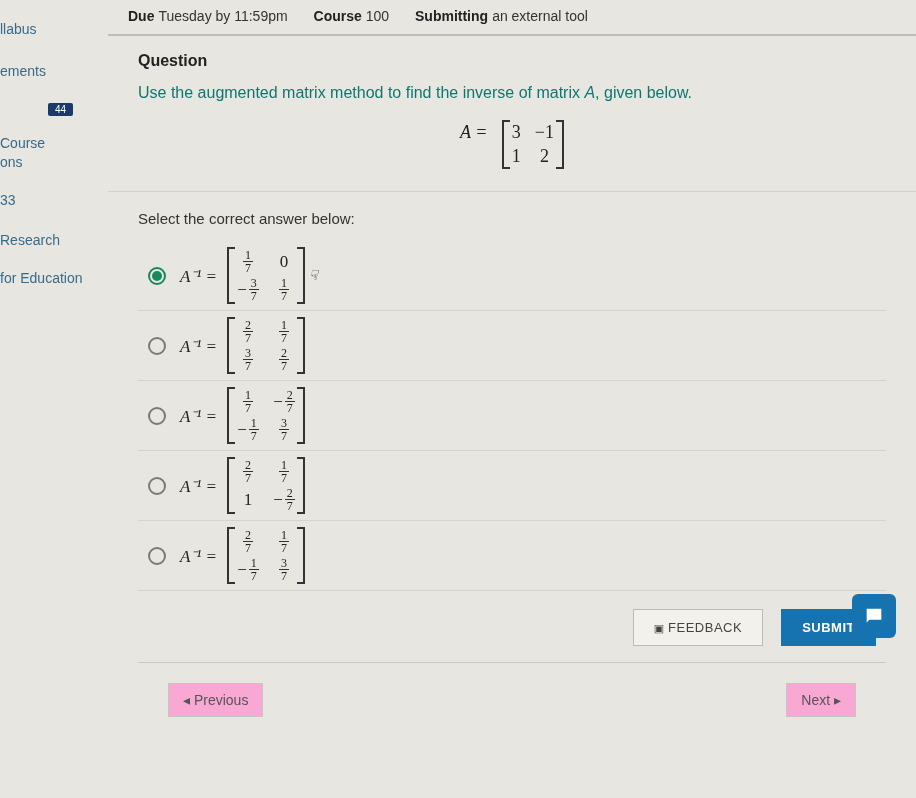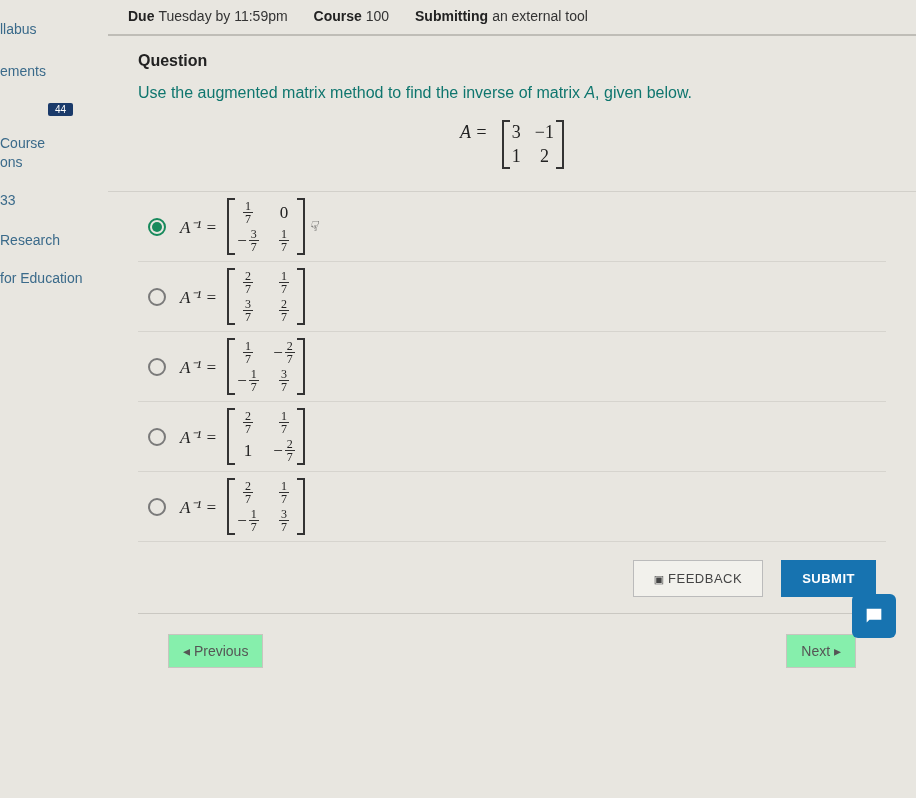--- a/index.html
+++ b/index.html
@@ -34,21 +34,21 @@
     .bbar::after{content:"";position:absolute;top:0;right:0;width:6px;height:2px;background:#333;}
     .bbar .bb1{position:absolute;bottom:0;left:0;width:6px;height:2px;background:#333;}
     .bbar .bb2{position:absolute;bottom:0;right:0;width:6px;height:2px;background:#333;}
     .mgrid{display:grid;grid-template-columns:auto auto;column-gap:14px;row-gap:3px;text-align:center;font-style:normal;}
     .action-row { display:flex; justify-content:flex-end; gap:18px; padding: 18px 10px 8px; align-items:center;}
     .btn { padding: 10px 20px; font-size: 13px; letter-spacing: .5px; border:1px solid #bbb; background:#f2f1ec; color:#444; cursor:pointer; }
     .btn.submit { background:#1773b0; color:#fff; border-color:#1773b0; font-weight:600; }
     .btn.fb::before { content:"▣ "; font-size:11px;}
     .chat-fab { position:absolute; right:20px; bottom:160px; width:44px; height:44px; background:#1773b0; border-radius:6px; display:flex; align-items:center; justify-content:center; color:#fff; font-size:20px; cursor:pointer;}
     .bottom-nav { border-top: 1px solid #cac8c2; margin-top: 8px; padding: 20px 30px; display:flex; justify-content:space-between; }
-    .nav-btn { padding: 8px 14px; background:#86efac; border:1px solid #c7c5bf; color:#555; font-size:14px; cursor:pointer; }
+    .nav-btn { padding: 8px 14px; background:#f9a8d4; border:1px solid #c7c5bf; color:#555; font-size:14px; cursor:pointer; }
     .cursor-icon { margin-left:4px; font-size:14px;}
   </style>
 </head>
 <body>
 
 <div class="sidebar">
   <a class="sidebar-item">llabus</a>
   <a class="sidebar-item" style="margin-top:24px">ements</a>
   <span class="badge">44</span>
   <a class="sidebar-item" style="white-space:pre-line">Course
@@ -77,20 +77,21 @@
         <span class="mgrid">
           <span>3</span>
           <span>−1</span>
           <span>1</span>
           <span>2</span>
         </span>
       </span>
     </div>
 
     <div class="divider"></div>
+    <div class="select-text">Select the correct answer below:</div>
 
     <div class="answers">
         <div class="answer-row">
     <span class="radio checked"></span>
     <span class="eqn">
       <span>A⁻¹ =</span>
       <span class="bbar">
         <span class="bb1"></span>
               <span class="bb2"></span>
         <span class="mgrid">

